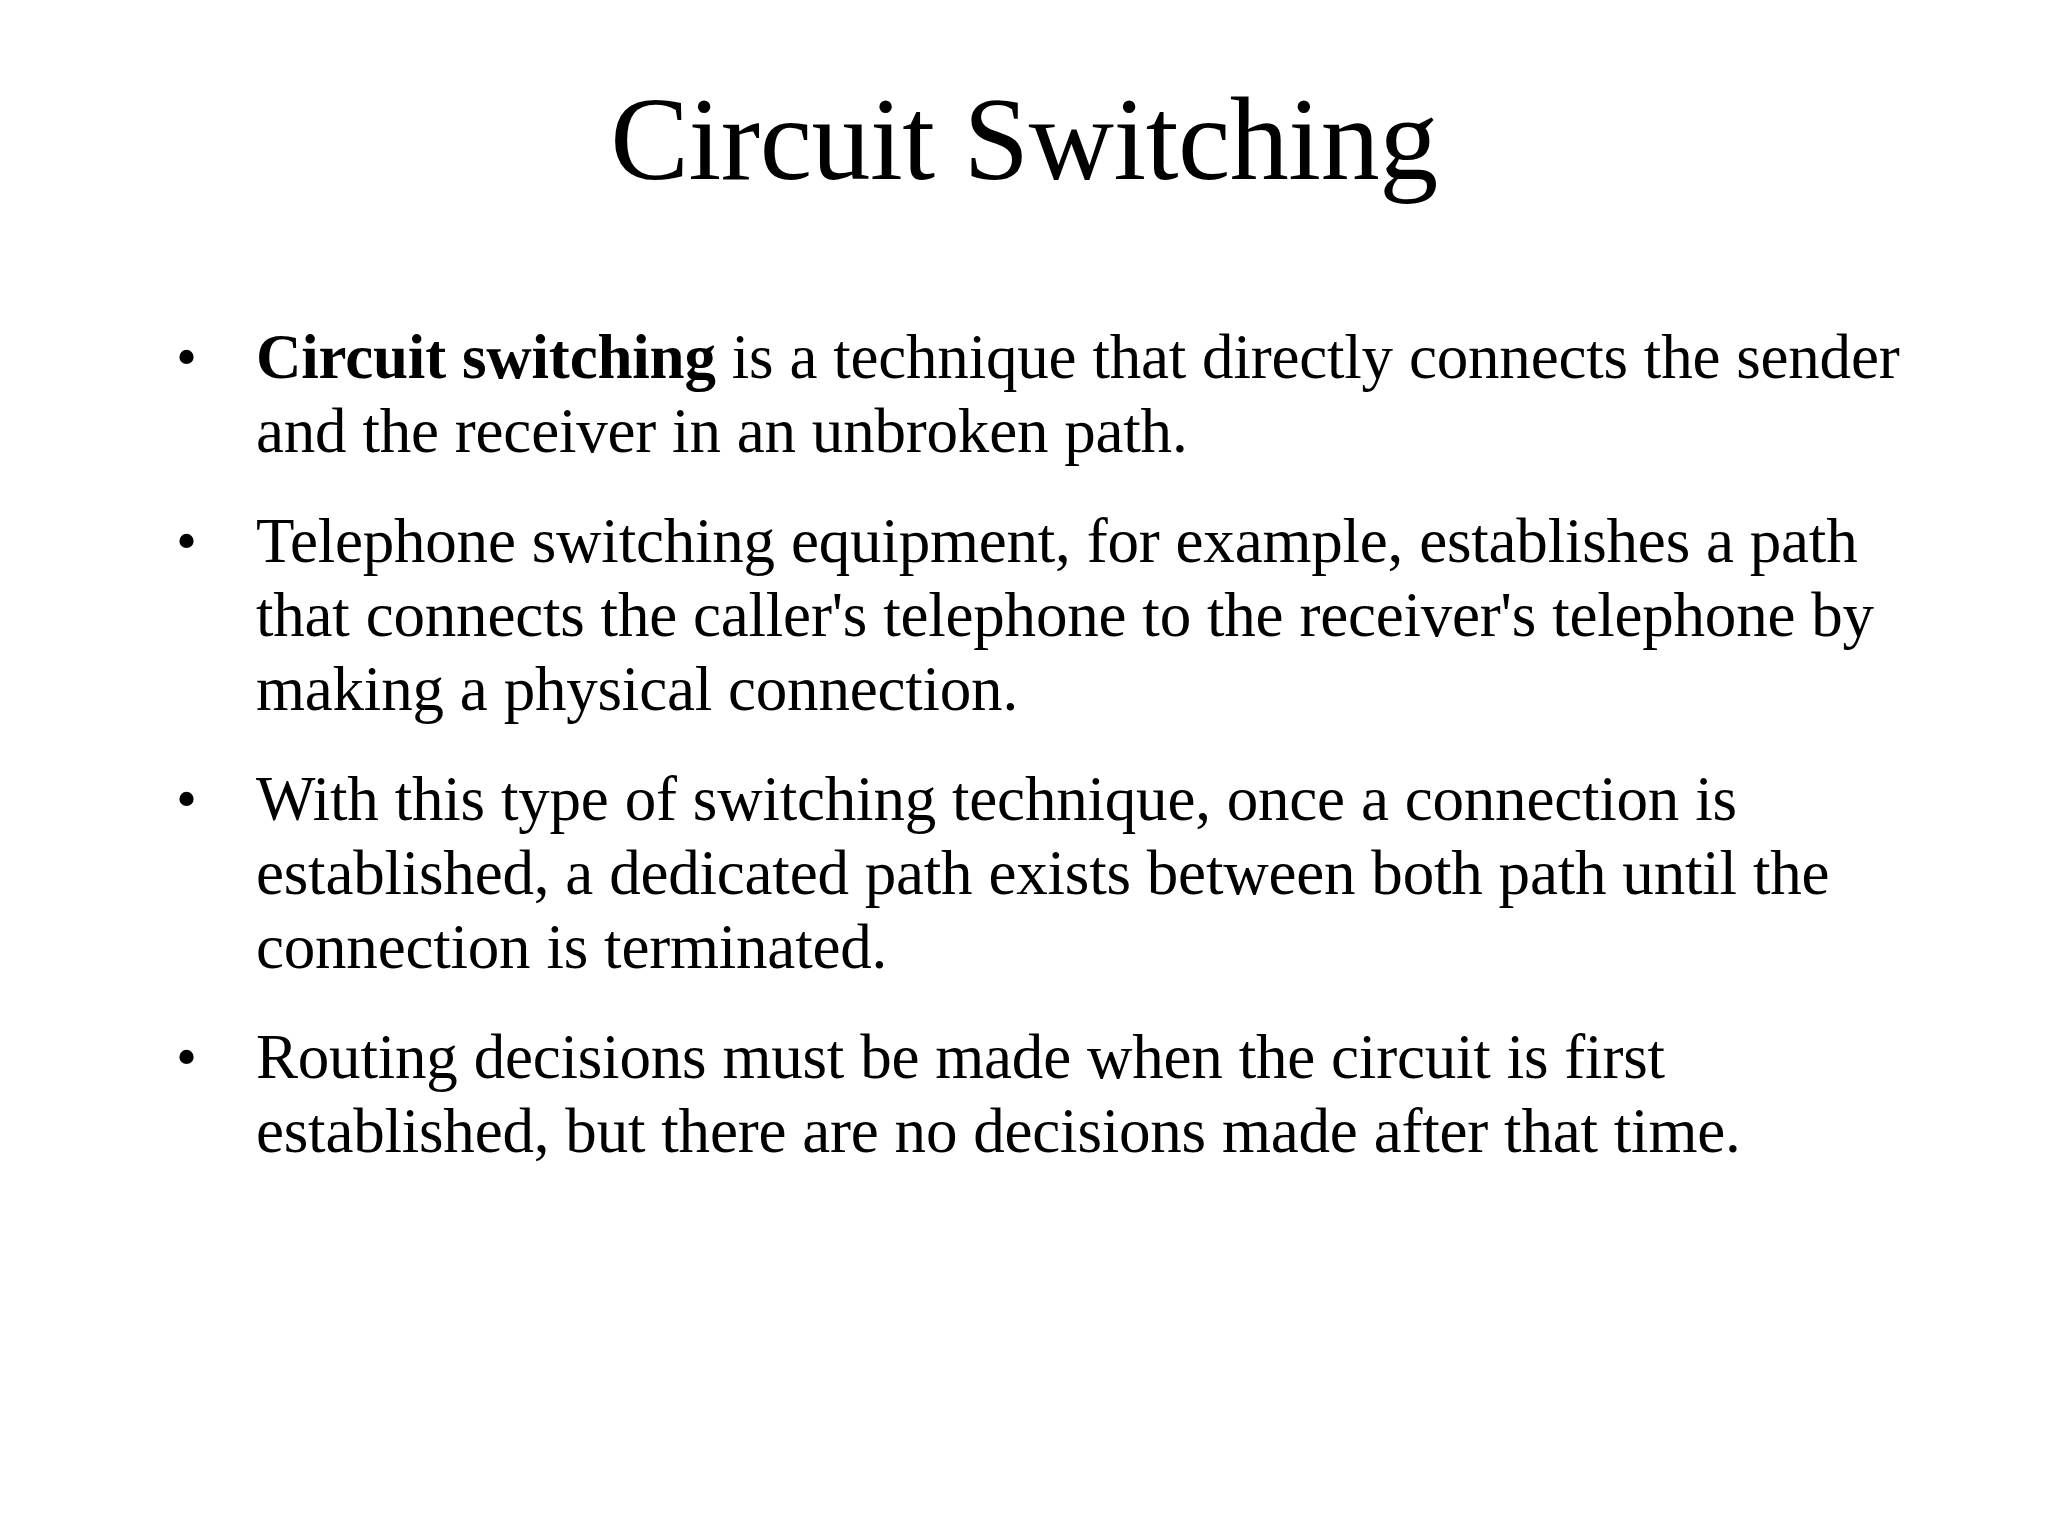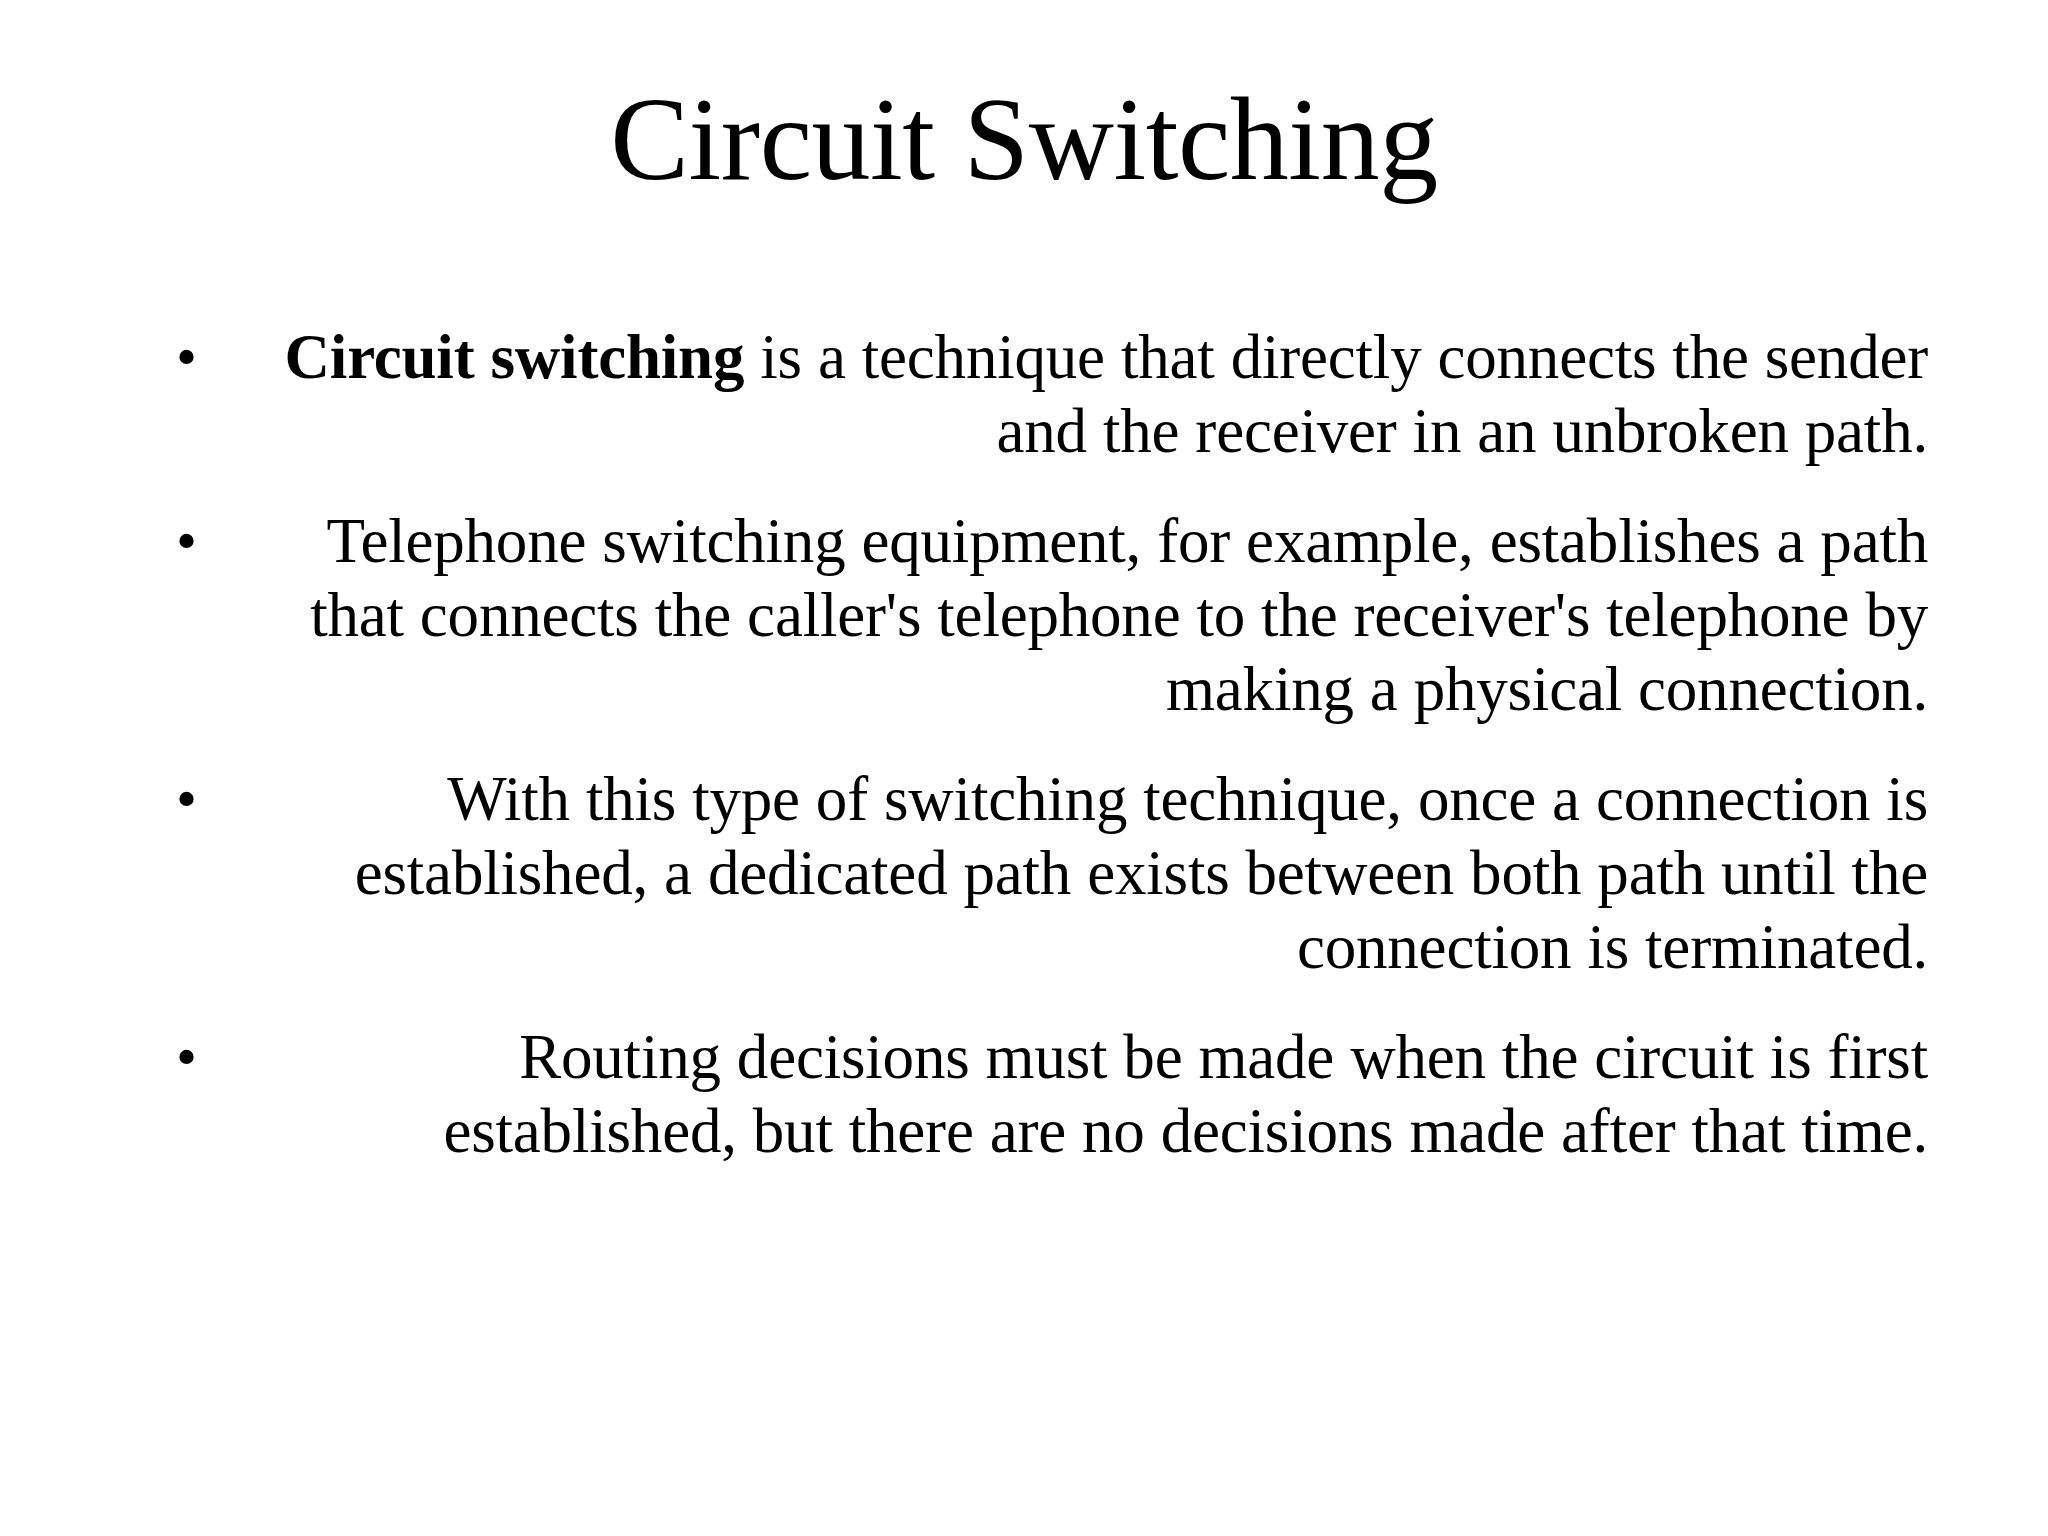--- a/index.html
+++ b/index.html
@@ -65,21 +65,21 @@
     text-align: left;
     padding-left: 8px;
     box-sizing: border-box;
     user-select: none;
   }
 
   .bullet-text {
     flex: 1 1 auto;
     font-size: 63px;
     line-height: 74px;
-    text-align: right;
+    text-align: left;
     letter-spacing: -0.2px;
     word-spacing: 0.5px;
   }
 
   .bullet-text b,
   .bullet-text .strong {
     font-weight: bold;
   }
 </style>
 </head>

